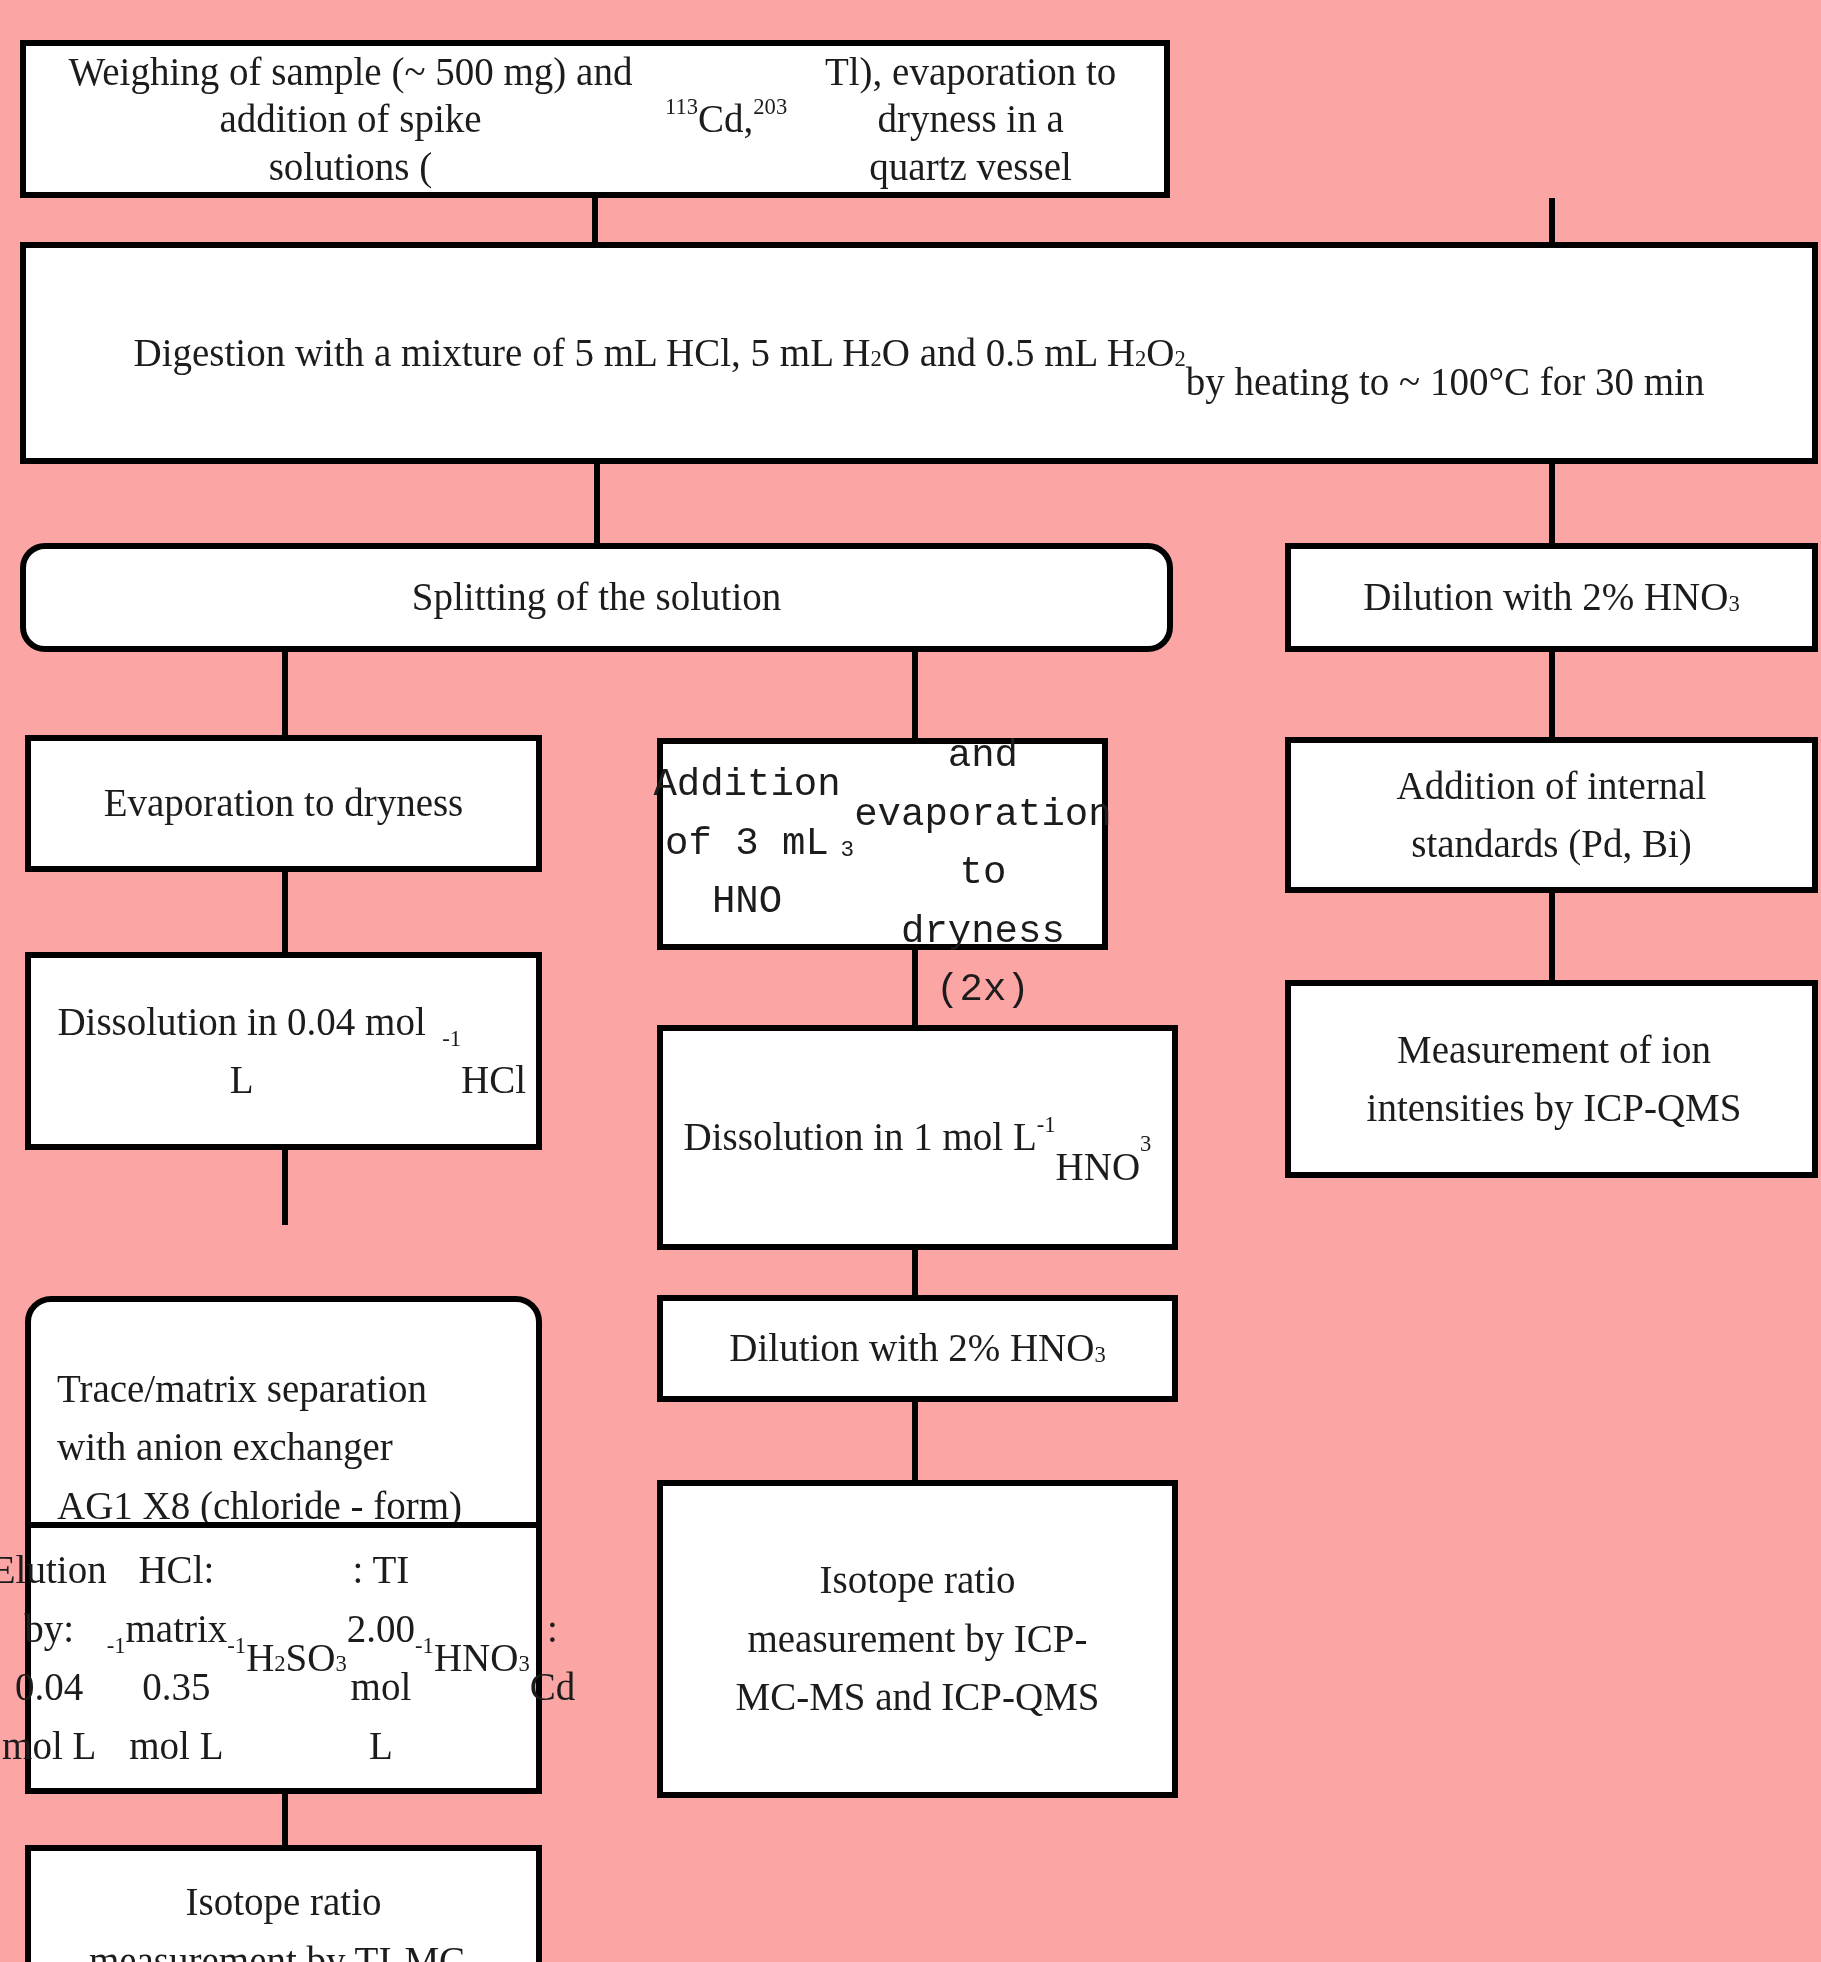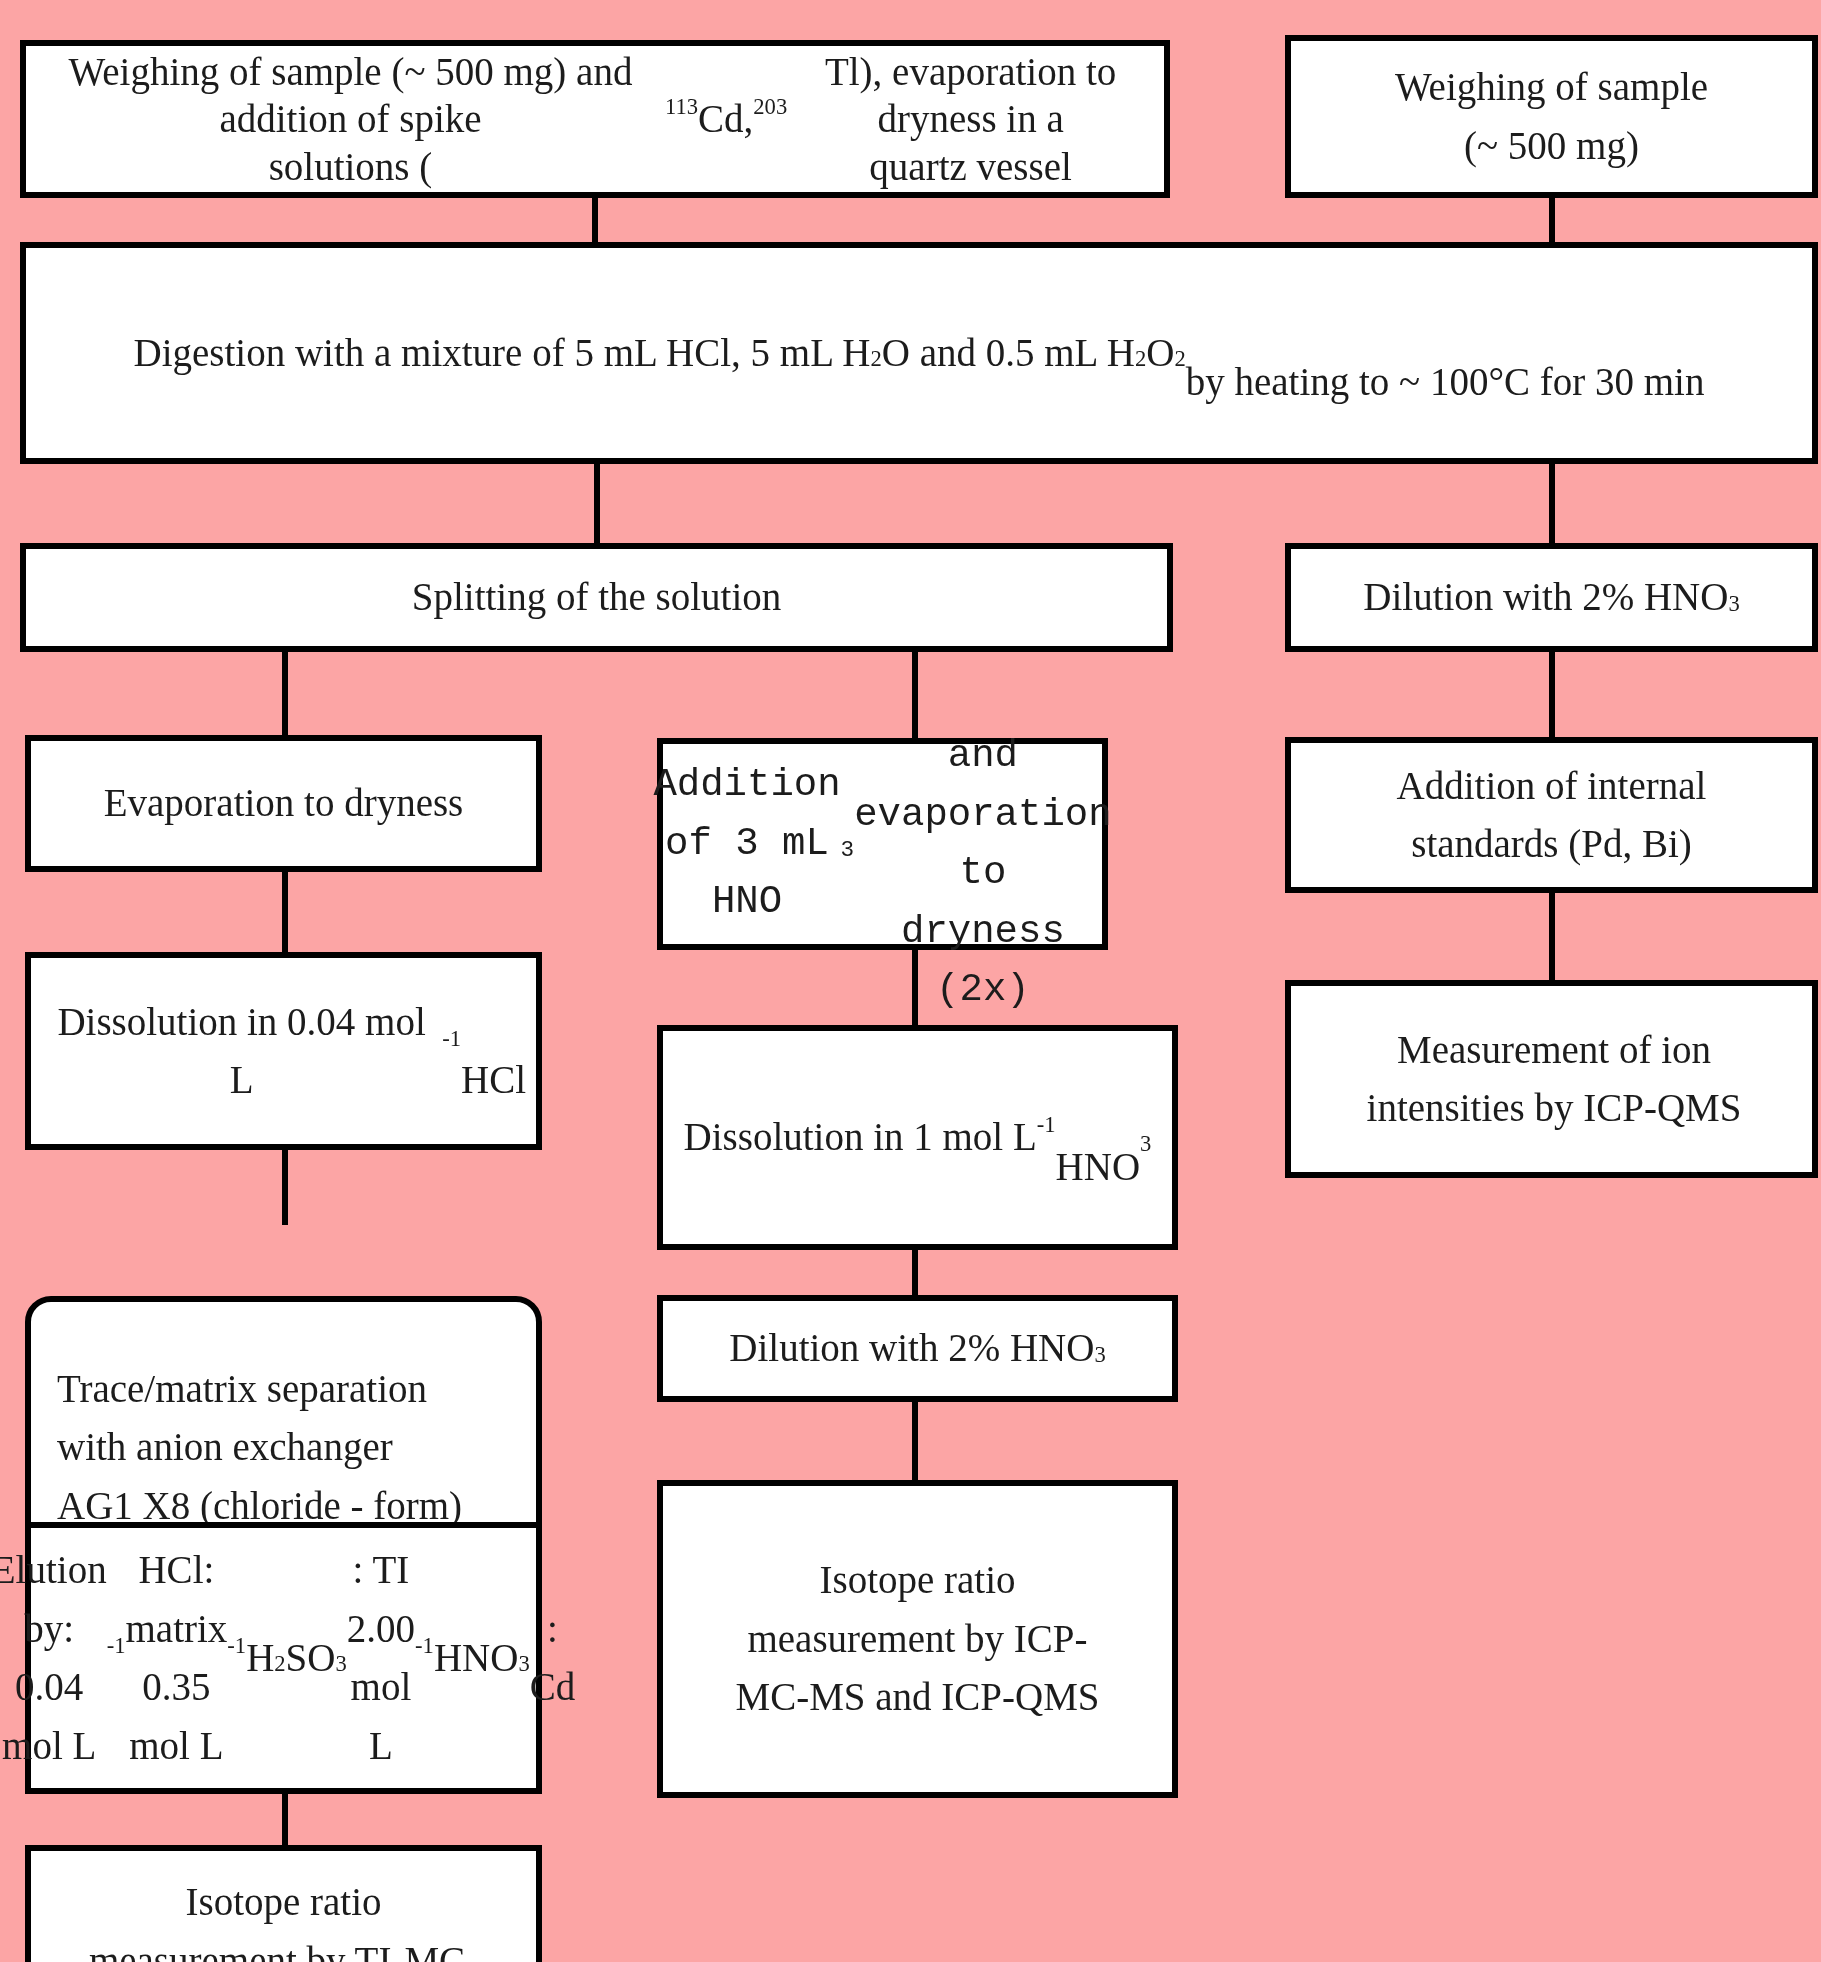--- a/index.html
+++ b/index.html
@@ -54,31 +54,30 @@
   sup { top: -0.55em; }
   sub { top: 0.28em; }
 </style>
 </head>
 <body>
 
 <div class="canvas">
 
   <div class="box lh-tight" style="left:20px; top:40px; width:1150px; height:158px;">Weighing of sample (~ 500 mg) and addition of spike<br>solutions (<sup>113</sup> Cd, <sup>203</sup> Tl), evaporation to dryness in a<br>quartz vessel</div>
 
-  <div class="box" style="left:1285px; top:35px; width:533px; height:163px;">Weighing of sample<br>(~ 500 mg)</div>
 
   <div class="vline" style="left:592px; top:198px; height:44px;"></div>
   <div class="vline" style="left:1549px; top:198px; height:44px;"></div>
 
   <div class="box" style="left:20px; top:242px; width:1798px; height:222px;">Digestion with a mixture of 5 mL HCl, 5 mL H<sub>2</sub> O and 0.5 mL H<sub>2</sub>O<sub>2</sub><br>by heating to ~ 100°C for 30 min</div>
 
   <div class="vline" style="left:594px; top:464px; height:79px;"></div>
   <div class="vline" style="left:1549px; top:464px; height:79px;"></div>
 
-  <div class="box" style="left:20px; top:543px; width:1153px; height:109px;">Splitting of the solution</div>
+  <div class="box" style="left:20px; top:543px; width:1153px; height:109px;border-radius:25px;">Splitting of the solution</div>
 
   <div class="box" style="left:1285px; top:543px; width:533px; height:109px;">Dilution with 2% HNO<sub>3</sub></div>
 
   <div class="vline" style="left:282px; top:652px; height:83px;"></div>
   <div class="vline" style="left:912px; top:652px; height:86px;"></div>
   <div class="vline" style="left:1549px; top:652px; height:85px;"></div>
 
   <div class="box" style="left:25px; top:735px; width:517px; height:137px;">Evaporation to dryness</div>
 
   <div class="box" style="left:657px; top:738px; width:451px; height:212px;font-family:Liberation Mono, monospace;">Addition of 3 mL HNO<sub>3</sub><br>and evaporation to<br>dryness (2x)</div>

